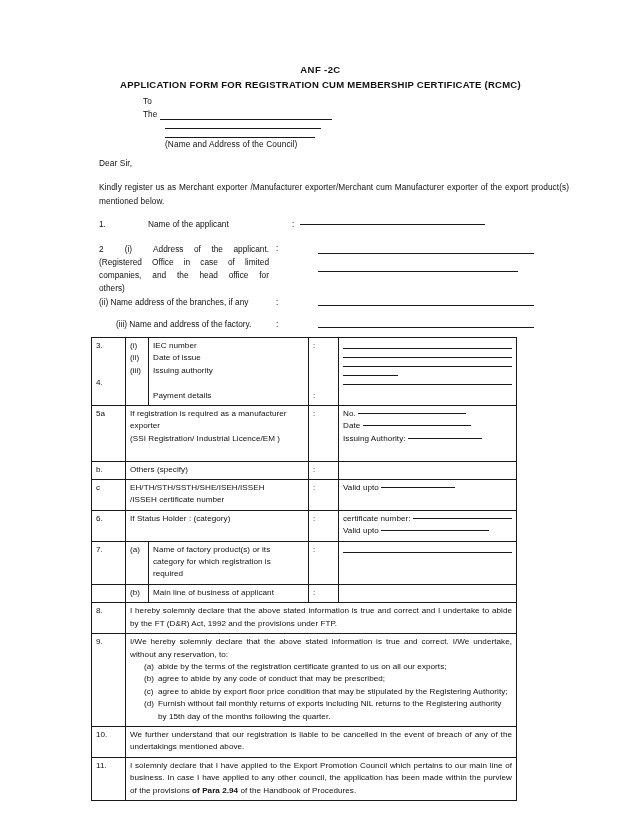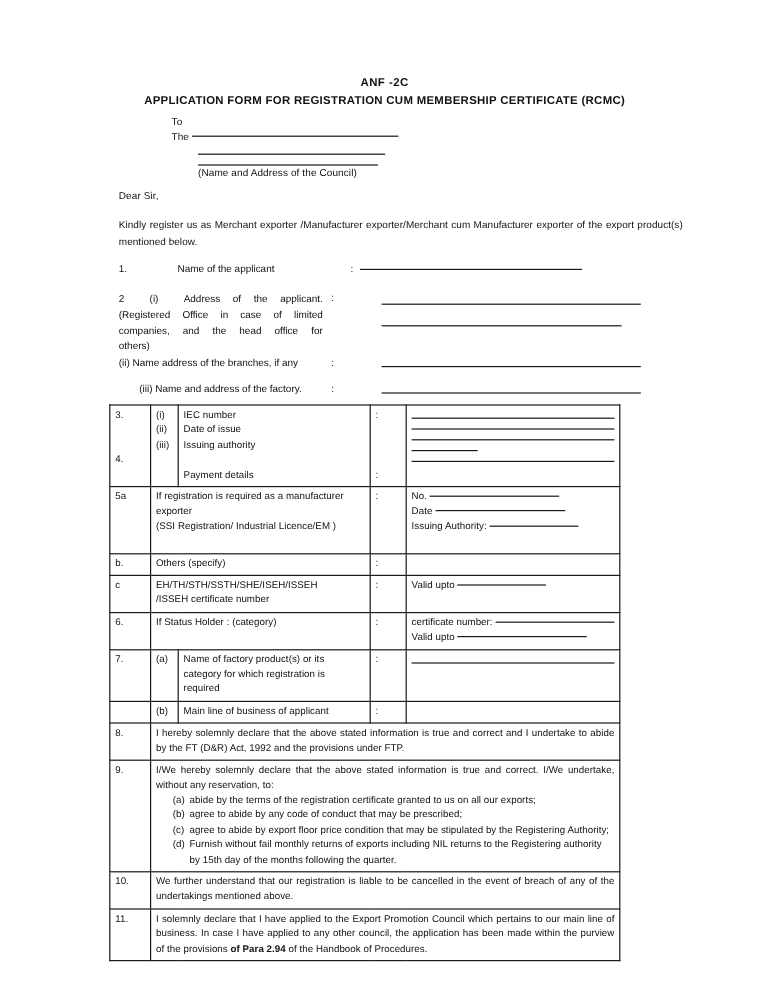--- a/index.html
+++ b/index.html
@@ -46,21 +46,21 @@
 
   
   .to-block { position: absolute; left: 99px; top: 95px; width: 460px; margin-left: 44px; }
   .to-line {
     font-size: 8.3px;
     line-height: 13px;
     letter-spacing: 0.1px;
   }
   .the-row {
     display: flex;
-    align-items: center;
+    align-items: flex-end;
     font-size: 8.3px;
     line-height: 13px;
   }
   .the-row .rule {
     display: inline-block;
     height: 0;
     border-bottom: 1.1px solid #1a1a1a;
     margin-left: 3px;
     position: relative;
     top: -1px;

